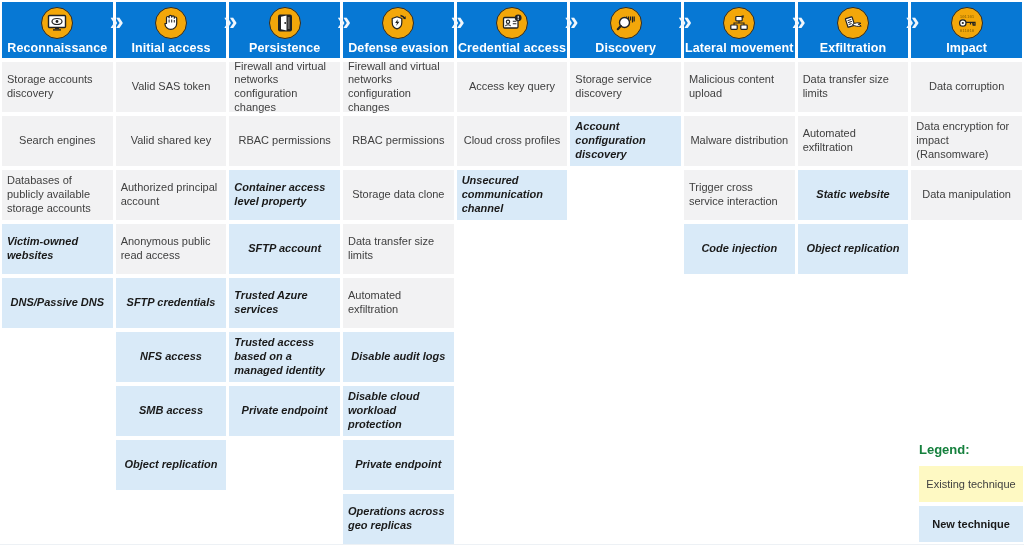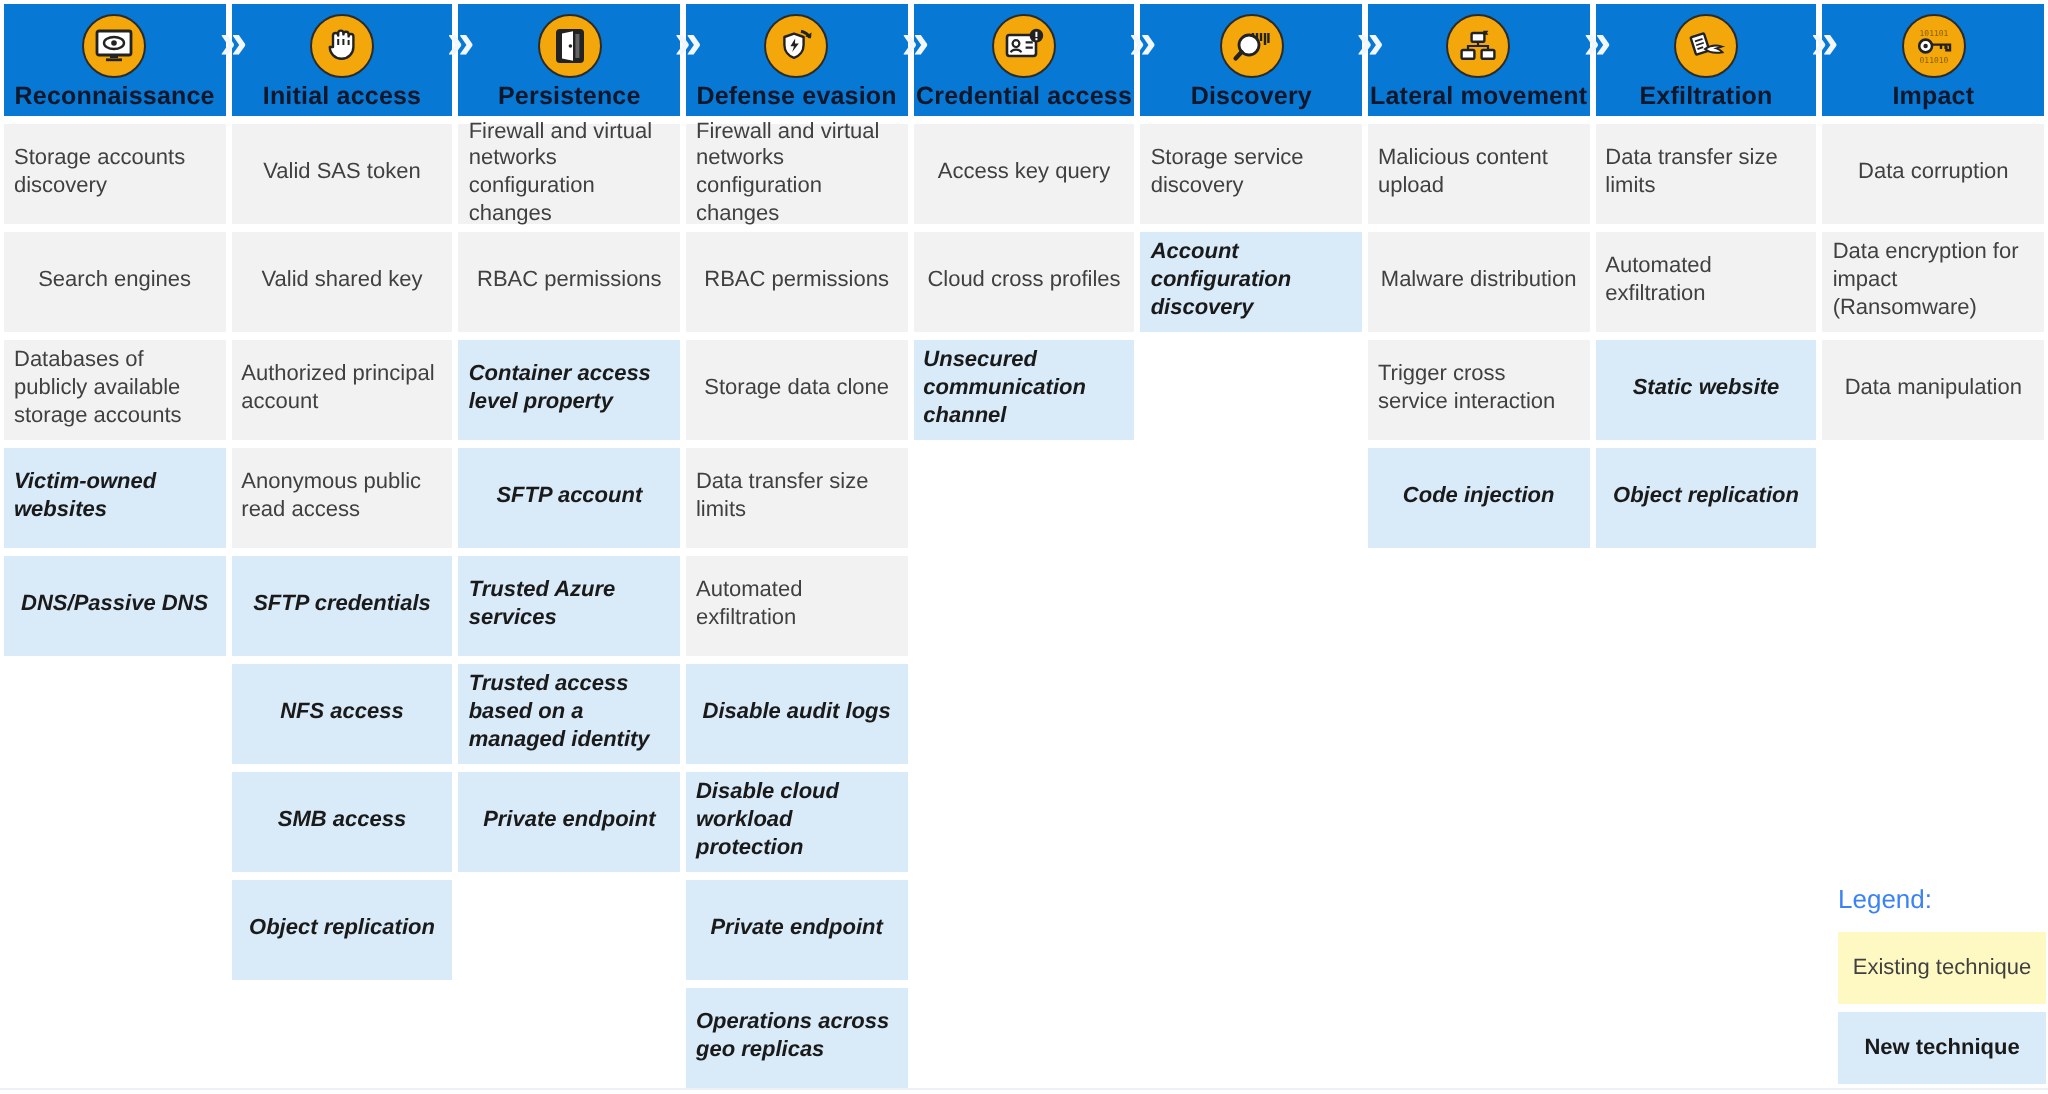--- a/index.html
+++ b/index.html
@@ -17,36 +17,36 @@
     display:flex;flex-direction:column;align-items:center;justify-content:flex-start;
     padding-top:5px;box-sizing:border-box;
   }
   .icon-circle{
     width:32px;height:32px;border-radius:50%;background:#F3A70A;
     border:1.5px solid #2b2b2b;box-sizing:border-box;
     display:flex;align-items:center;justify-content:center;flex:0 0 auto;
   }
   .icon-circle svg{width:24px;height:24px;display:block;}
   .col-label{
-    color:#0f172a;font-size:12.5px;font-weight:bold;margin-top:2px;
+    color:#ffffff;font-size:12.5px;font-weight:bold;margin-top:2px;
     white-space:nowrap;letter-spacing:0.1px;
   }
   .chevron{
     position:absolute;right:-11px;top:7px;z-index:5;
     color:#f2f7fc;font-size:25px;font-weight:bold;line-height:1;
   }
   .cell{
     height:50px;background:#F2F2F3;
     display:flex;align-items:center;justify-content:center;
     text-align:left;font-size:11px;line-height:1.25;color:#404040;
     padding:2px 5px;box-sizing:border-box;
   }
   .cell.new{background:#D9EAF8;font-weight:bold;color:#1a1a1a;font-style:italic;}
   .legend{position:absolute;left:919px;top:442px;width:104px;}
-  .legend-title{font-size:13px;font-weight:normal;color:#3b82f6;margin-bottom:9px;}
+  .legend-title{font-size:13px;font-weight:bold;color:#15803d;margin-bottom:9px;}
   .legend-box{
     height:36px;margin-bottom:4px;
     display:flex;align-items:center;justify-content:center;
     font-size:11px;text-align:center;
   }
   .legend-box.existing{background:#fef9c3;color:#404040;}
   .legend-box.new{background:#D9EAF8;font-weight:bold;color:#1a1a1a;}
   .baseline{position:absolute;left:0;top:544px;width:1024px;height:1px;background:#edf1f5;}
 </style>
 </head>

